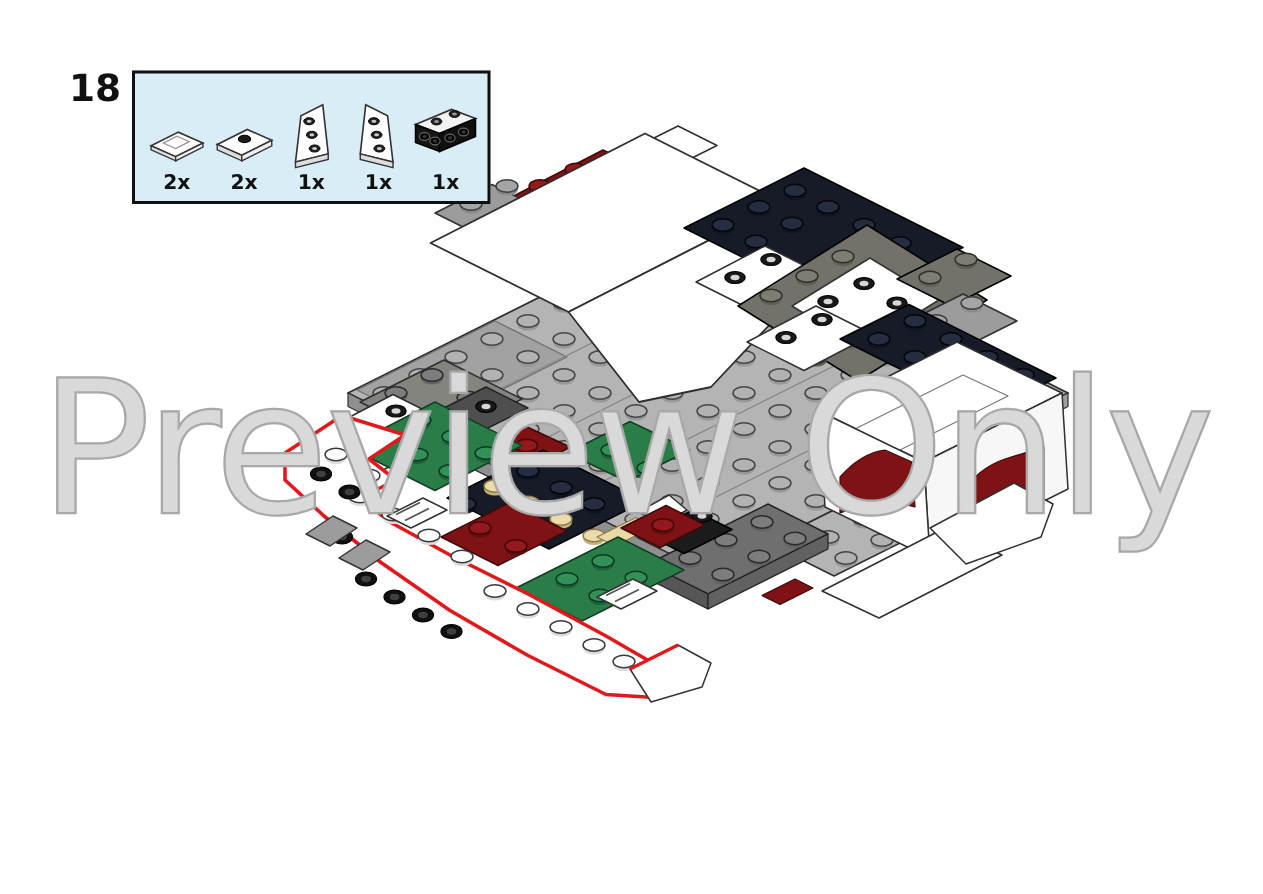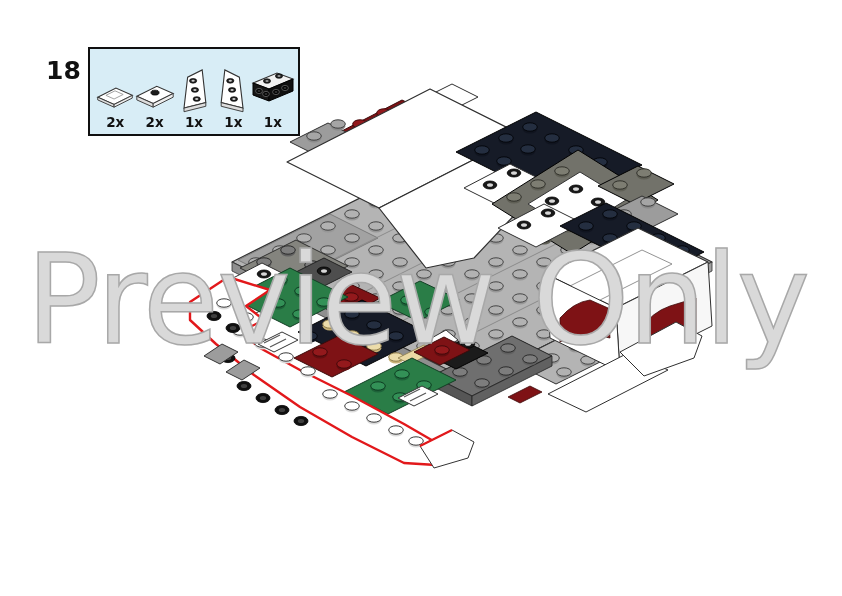--- a/index.html
+++ b/index.html
@@ -2,25 +2,25 @@
 <html style="--background: #ffffff; --callout-fill: #d8edf6; --callout-border: #101010; --watermark-stroke: #a8a8a8; --new-part-outline: #e2181b; --plate-light-gray: #b4b4b4; --plate-mid-gray: #9c9c9c; --plate-dark-gray: #6f6f6f; --plate-olive-gray: #72726a; --plate-white: #ffffff; --plate-navy: #161b27; --plate-dark-red: #7e1215; --plate-green: #2a7d47; --stud-tan: #ead9a4; --outline-dark: #2f2f2f;"><head>
 <meta charset="utf-8">
 <style>
   html,body{margin:0;padding:0;}
   body{
     width:842px;height:596px;position:relative;overflow:hidden;
     background:var(--background,#ffffff);
     font-family:"DejaVu Sans","Liberation Sans",sans-serif;
   }
   .step-number{
-    position:absolute;left:46px;top:56px;
+    position:absolute;left:46px;top:44px;
     font-size:25px;font-weight:bold;color:#111;z-index:6;
   }
   .parts-box{
-    position:absolute;left:88px;top:47px;width:212px;height:89px;
+    position:absolute;left:88px;top:47px;width:239px;height:89px;
     box-sizing:border-box;border:2.5px solid #101010;
     background:var(--callout-fill,#d8edf6);
     display:flex;align-items:flex-end;gap:1px;
     padding:4px 6px 5px 6px;z-index:5;
   }
   .part{flex:1;display:flex;flex-direction:column;align-items:center;min-width:0;}
   .part svg{display:block;}
   .part-label{font-size:13.5px;font-weight:bold;color:#111;line-height:1;margin-top:1px;}
   #model-svg{position:absolute;left:0;top:0;z-index:1;}
   .watermark{

